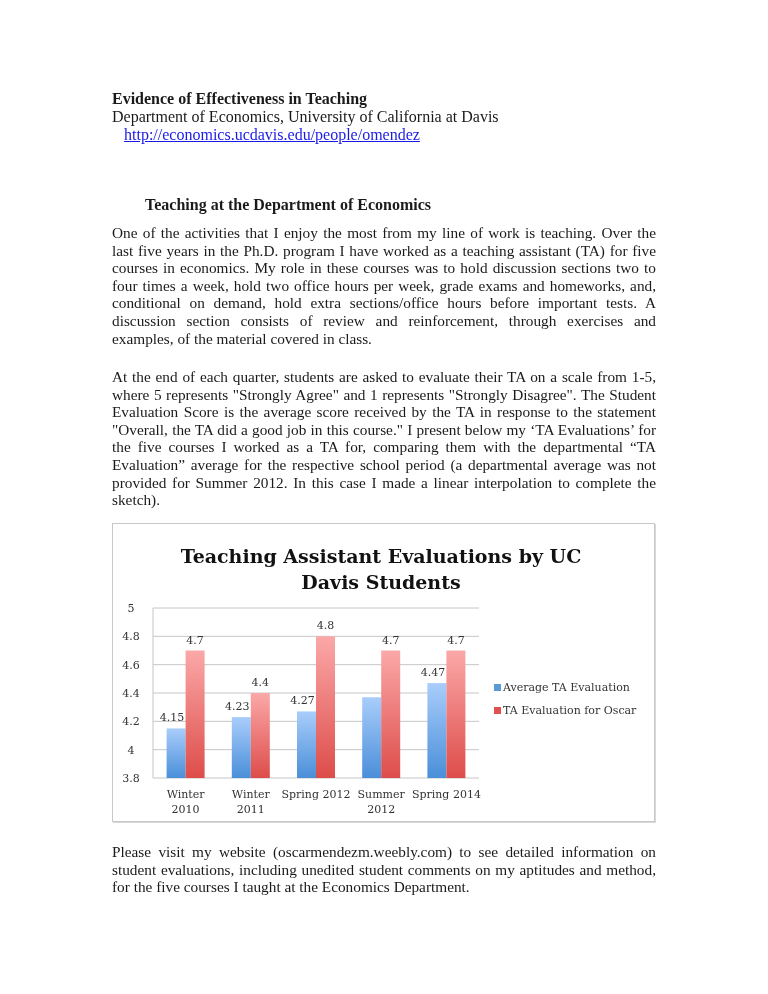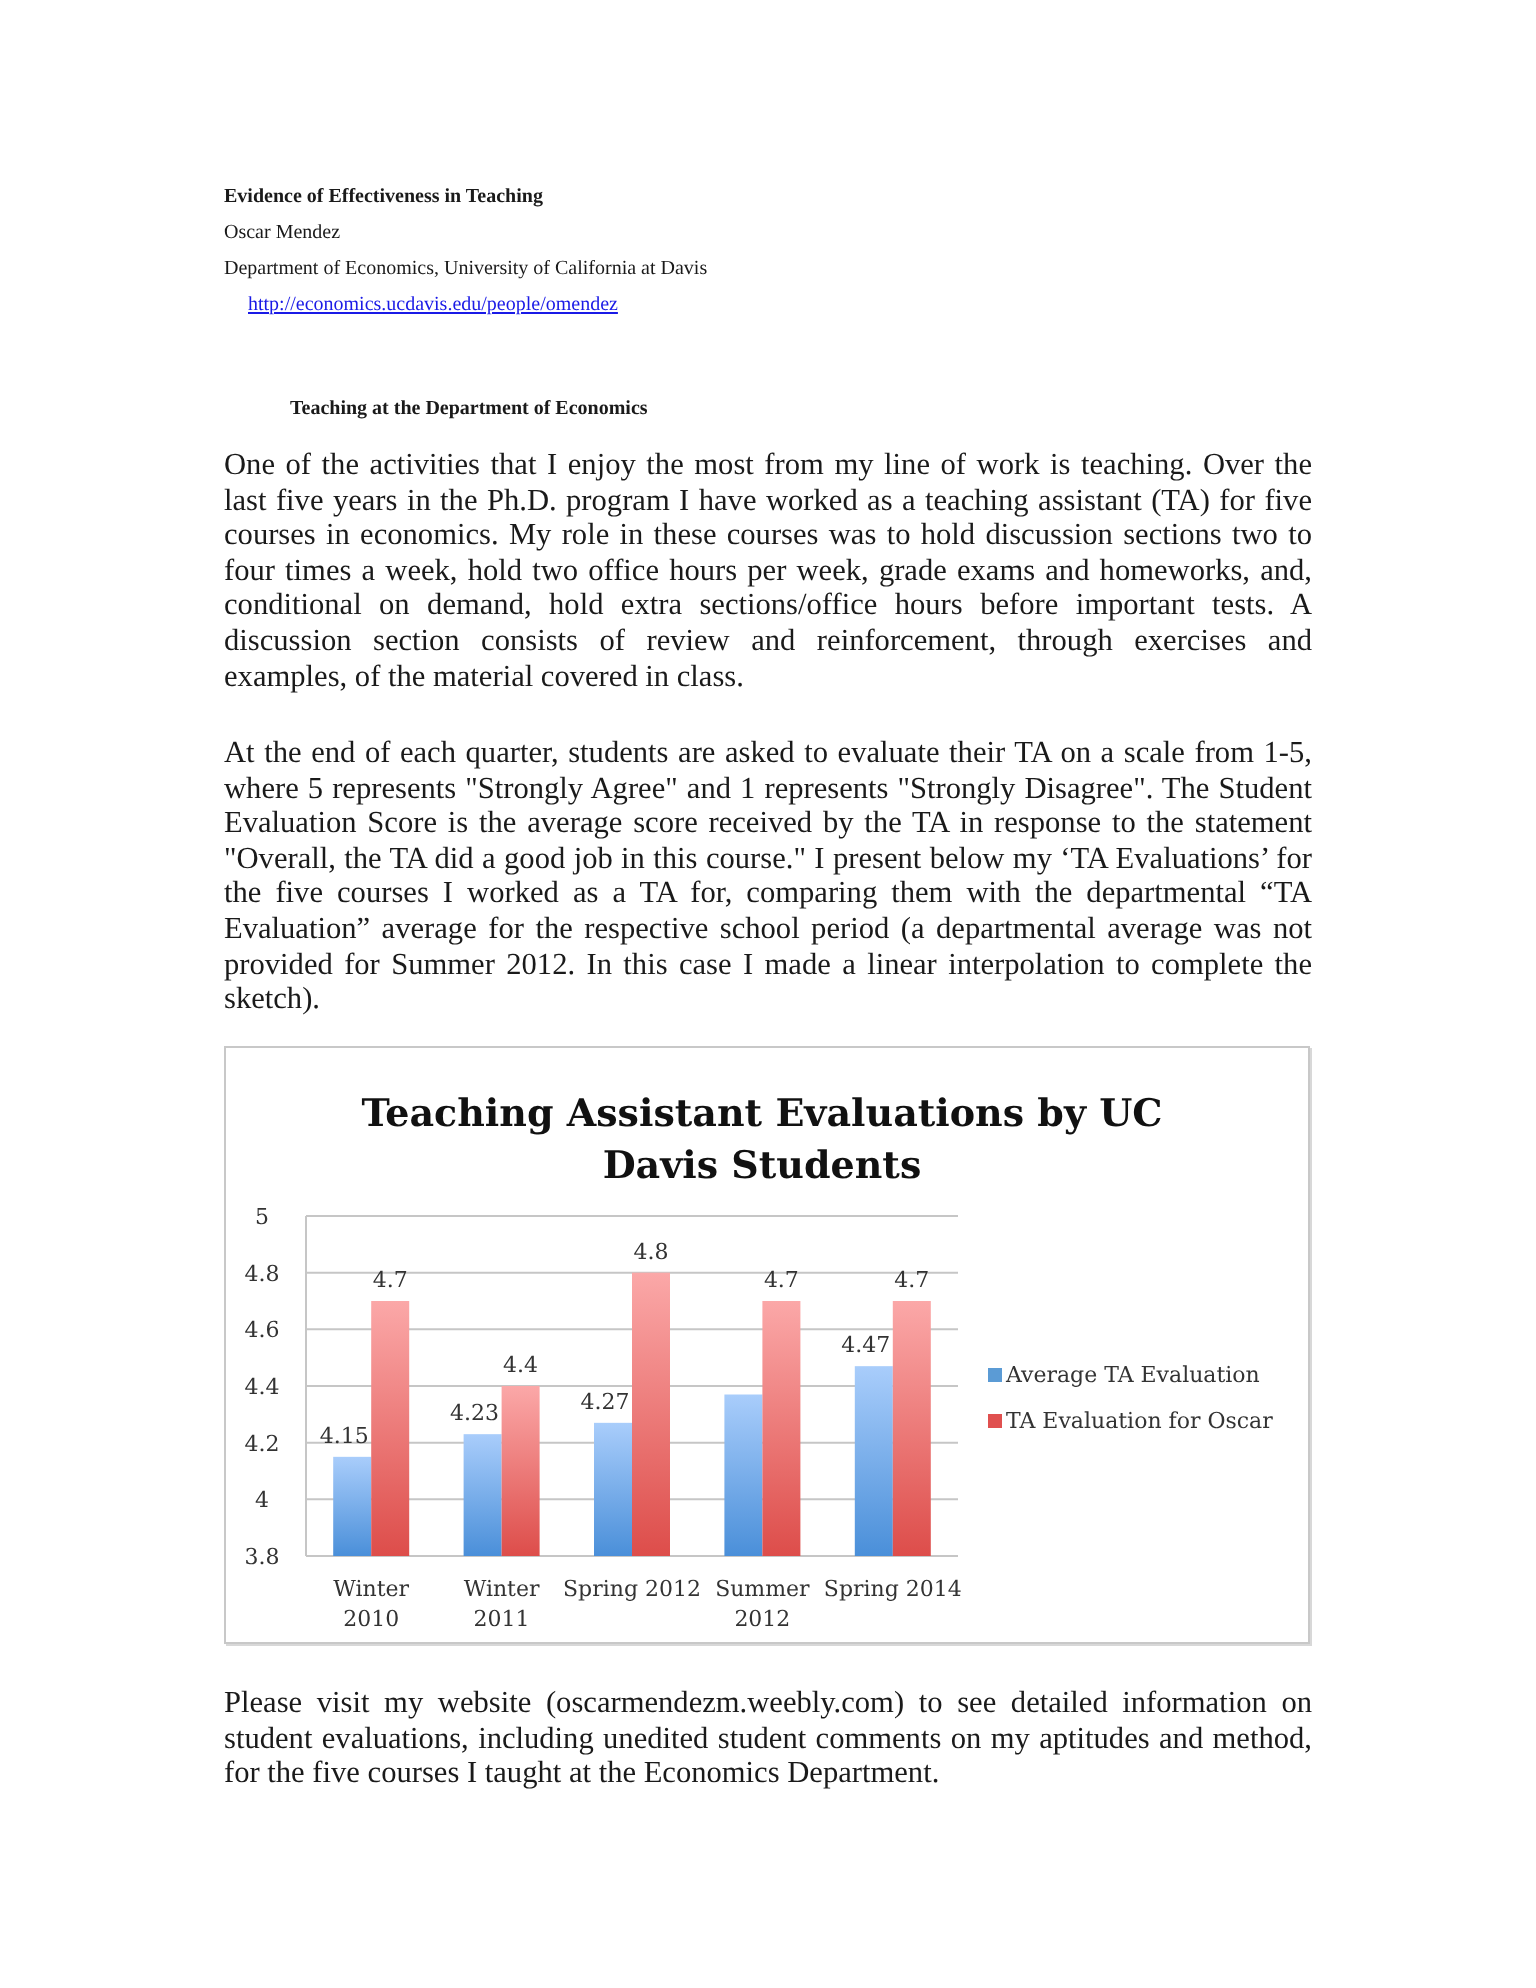--- a/index.html
+++ b/index.html
@@ -15,21 +15,21 @@
       font-family: "Liberation Serif", serif;
       color: #1a1a1a;
     }
     .page {
       position: absolute;
       left: 112px;
       top: 0;
       width: 544px;
     }
     .line {
-      font-size: 10px;
+      font-size: 16px;
       line-height: 18px;
       white-space: nowrap;
     }
     .bold { font-weight: bold; }
     .link {
       color: #1a1ae6;
       text-decoration: underline;
       margin-left: 12px;
     }
     .para {
@@ -73,21 +73,20 @@
       font-size: 11px;
       fill: #333;
     }
   </style>
 </head>
 <body>
 
 <div class="page">
   <div id="header-block">
     <div class="line bold">Evidence of Effectiveness in Teaching</div>
-    <div class="line">Oscar Mendez</div>
     <div class="line">Department of Economics, University of California at Davis</div>
     <div class="line link">http://economics.ucdavis.edu/people/omendez</div>
   </div>
 
   <div id="section-heading" class="line bold">Teaching at the Department of Economics</div>
 
   <div id="para1" class="para">One of the activities that I enjoy the most from my line of work is teaching. Over the last five years in the Ph.D. program I have worked as a teaching assistant (TA) for five courses in economics. My role in these courses was to hold discussion sections two to four times a week, hold two office hours per week, grade exams and homeworks, and, conditional on demand, hold extra sections/office hours before important tests. A discussion section consists of review and reinforcement, through exercises and examples, of the material covered in class.</div>
   <div id="para2" class="para">At the end of each quarter, students are asked to evaluate their TA on a scale from 1-5, where 5 represents "Strongly Agree" and 1 represents "Strongly Disagree". The Student Evaluation Score is the average score received by the TA in response to the statement "Overall, the TA did a good job in this course." I present below my ‘TA Evaluations’ for the five courses I worked as a TA for, comparing them with the departmental “TA Evaluation” average for the respective school period (a departmental average was not provided for Summer 2012. In this case I made a linear interpolation to complete the sketch).</div>
   <div id="para3" class="para">Please visit my website (oscarmendezm.weebly.com) to see detailed information on student evaluations, including unedited student comments on my aptitudes and method, for the five courses I taught at the Economics Department.</div>
 </div>

